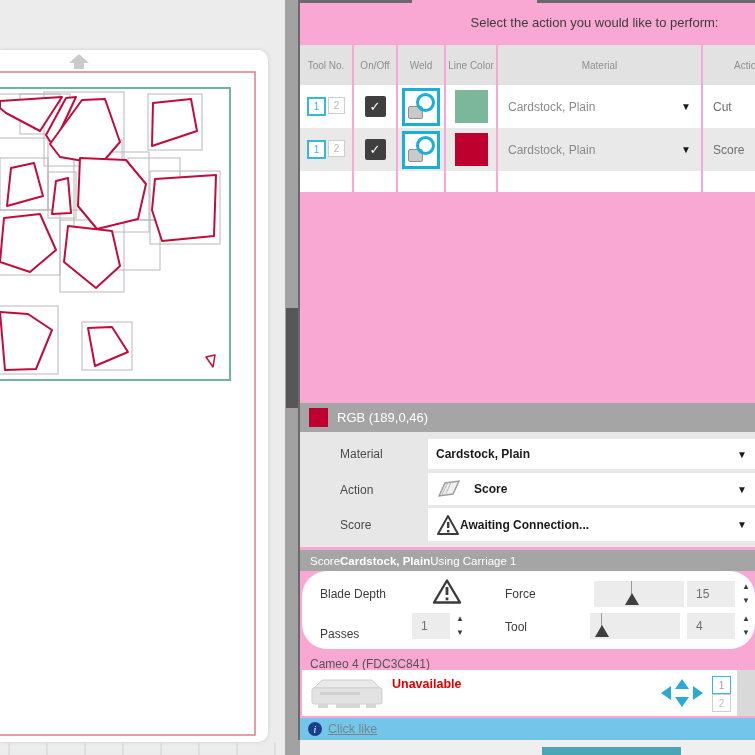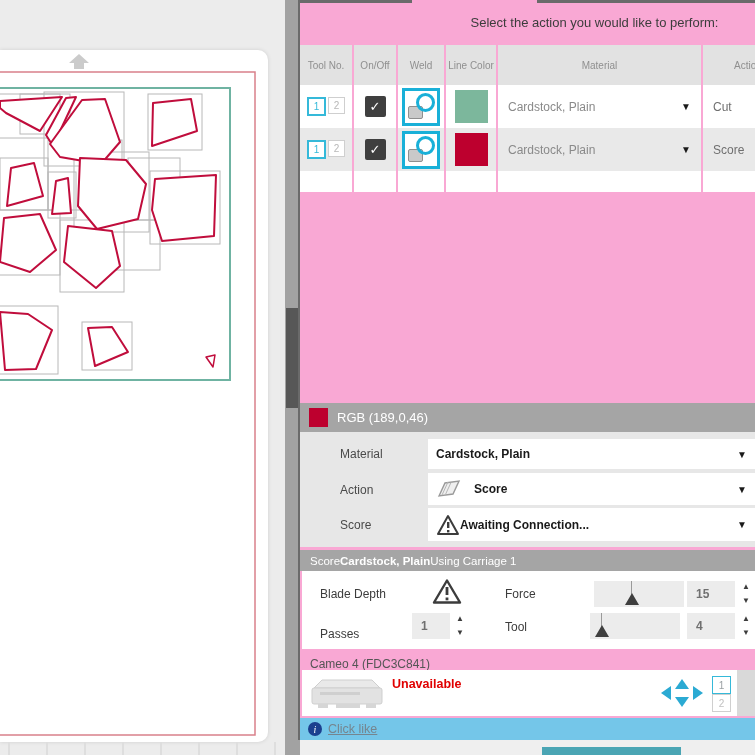--- a/index.html
+++ b/index.html
@@ -52,27 +52,27 @@
   .rgbbar .lbl{color:#fff;font-size:13px;margin-left:9px;}
   .setarea{position:absolute;left:0;top:432px;width:455px;height:115px;background:#e7e7e7;}
   .setlabel{position:absolute;left:40px;font-size:12px;color:#4a4a4a;}
   .dropbox{position:absolute;left:128px;width:327px;background:#fff;display:flex;align-items:center;box-sizing:border-box;padding:0 8px;}
   .dropbox .val{font-size:12px;font-weight:bold;color:#1a1a1a;}
   .dropbox .dd-arrow{margin-left:auto;}
   .orange{color:#e8860d;}
 
   
   .scorehdr{position:absolute;left:0;top:550px;width:455px;height:21px;background:#a5a5a5;color:#fff;font-size:11.5px;display:flex;align-items:center;padding-left:10px;box-sizing:border-box;}
-  .scorebox{position:absolute;left:2px;top:571px;width:453px;height:78px;background:#fff;}
+  .scorebox{position:absolute;left:2px;top:571px;width:453px;height:78px;background:#fff;border-radius:25px;}
   .slabel{position:absolute;font-size:12px;color:#3c3c3c;}
   .track{position:absolute;width:90px;height:26px;background:#ececec;}
   .mark{position:absolute;top:0;height:26px;width:14px;margin-left:-7px;}
   .mark .line{position:absolute;left:6px;top:0;width:1px;height:16px;background:#9a9a9a;}
   .mark .tri{position:absolute;left:0;top:12px;width:0;height:0;border-left:7px solid transparent;border-right:7px solid transparent;border-bottom:12px solid #3f3f3f;}
-  .valbox{position:absolute;width:48px;height:26px;background:#ececec;font-size:12px;color:#707070;display:flex;align-items:center;padding-left:9px;box-sizing:border-box;font-weight:bold;}
+  .valbox{position:absolute;width:48px;height:26px;background:#ececec;font-size:12px;color:#707070;display:flex;align-items:center;padding-left:9px;box-sizing:border-box;}
   .spin{position:absolute;width:12px;height:26px;display:flex;flex-direction:column;justify-content:space-between;align-items:center;padding:2px 0;box-sizing:border-box;}
   .spin span{font-size:8px;line-height:8px;color:#3c3c3c;cursor:pointer;}
 
   
   .cameo-name{position:absolute;left:10px;top:657px;font-size:12px;color:#555;}
   .machrow{position:absolute;left:2px;top:670px;width:453px;height:46px;background:#fff;}
   .unavail{position:absolute;left:90px;top:7px;font-size:12.5px;font-weight:bold;color:#e00000;}
   .dpad{position:absolute;left:358px;top:8px;width:44px;height:30px;}
   .cbox{position:absolute;left:410px;width:17px;height:16px;background:#fff;display:flex;align-items:center;justify-content:center;font-size:10px;}
   .cbox1{top:6px;border:1px solid #35b9d9;color:#9aa0a3;}

